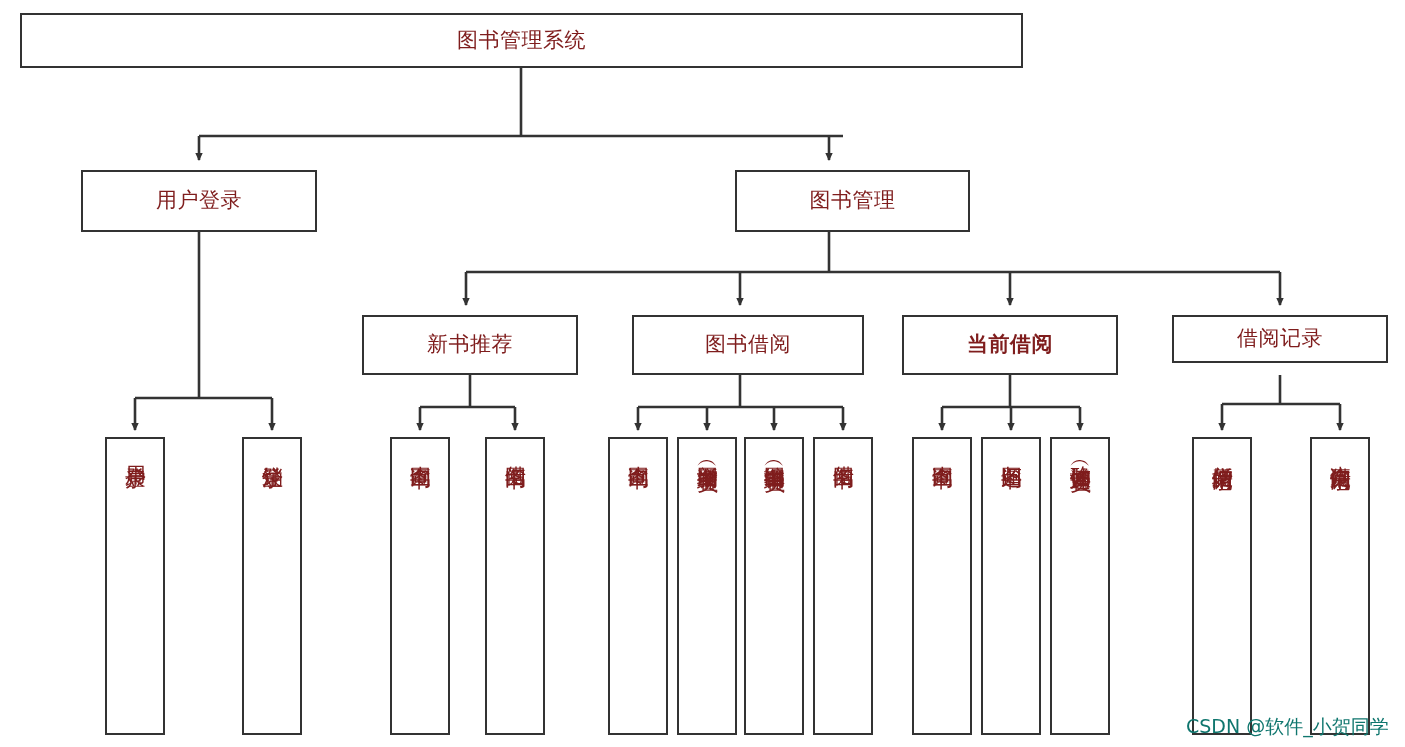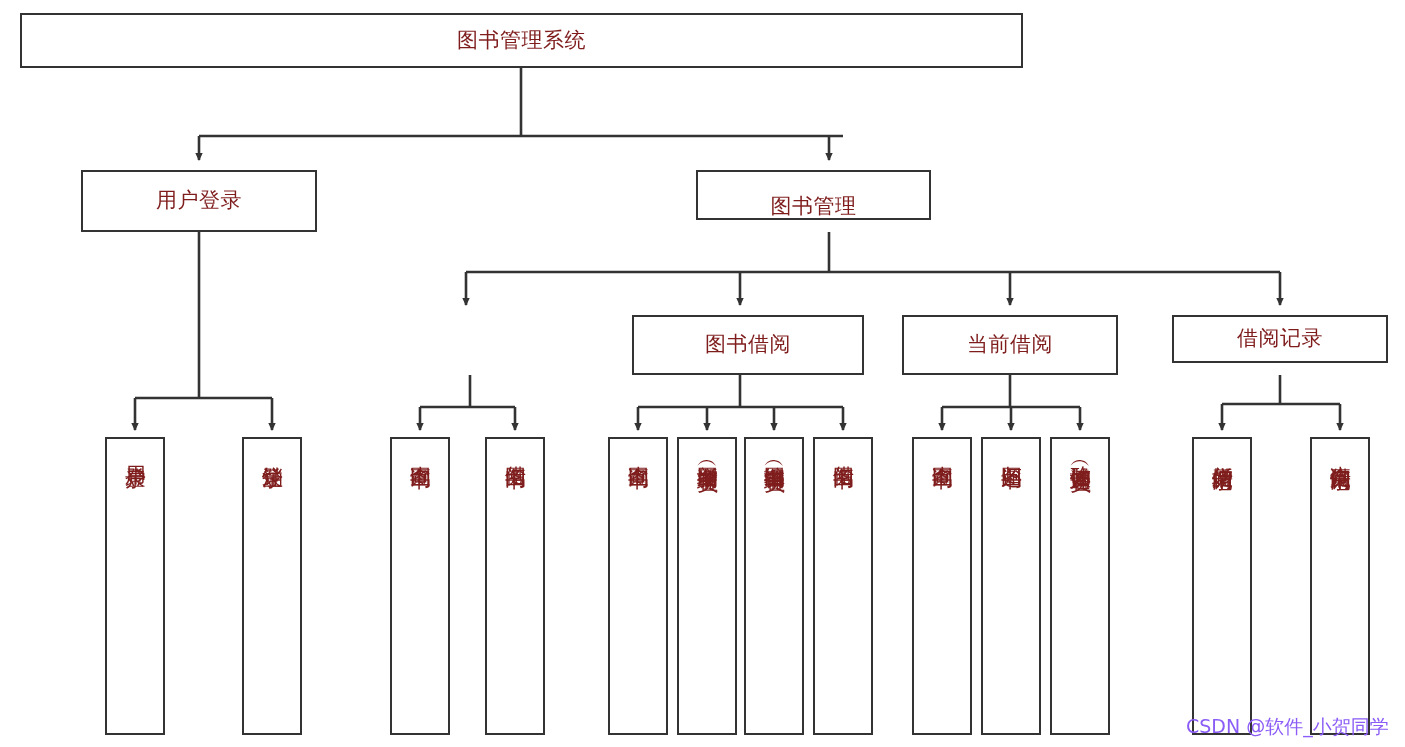--- a/index.html
+++ b/index.html
@@ -56,21 +56,21 @@
     text-orientation: upright;
     -webkit-text-orientation: upright;
     white-space: nowrap;
     display: block;
   }
   .watermark {
     position: absolute;
     left: 1186px;
     top: 714px;
     font-size: 19px;
-    color: #8b5cf6;
+    color: #0f766e;
     white-space: nowrap;
     z-index: 5;
     font-family: "DejaVu Sans", "Liberation Sans", sans-serif;
   }
 </style>
 </head>
 <body>
 
 <div id="diagram-root">
 
@@ -124,28 +124,31 @@
     </g>
   </svg>
 
   <div class="node node-h" style="left:20px; top:13px; width:1003px; height:55px;">
     <span>图书管理系统</span>
   </div>
 
   <div class="node node-h" style="left:81px; top:170px; width:236px; height:62px;">
     <span>用户登录</span>
   </div>
-  <div class="node node-h" style="left:696px; top:170px; width:235px; height:50px;align-items:flex-end;">
+  <div class="node node-h" style="left:735px; top:170px; width:235px; height:62px;">
     <span>图书管理</span>
   </div>
 
+  <div class="node node-h" style="left:362px; top:315px; width:216px; height:60px;">
+    <span>新书推荐</span>
+  </div>
   <div class="node node-h" style="left:632px; top:315px; width:232px; height:60px;">
     <span>图书借阅</span>
   </div>
-  <div class="node node-h" style="left:902px; top:315px; width:216px; height:60px;">
+  <div class="node node-h" style="left:902px; top:315px; width:216px; height:60px;font-weight:bold;">
     <span>当前借阅</span>
   </div>
   <div class="node node-h" style="left:1172px; top:315px; width:216px; height:48px;">
     <span>借阅记录</span>
   </div>
 
   <div class="node node-v" style="left:105px; top:437px; width:60px; height:298px;">
     <span class="vtext">用户登录</span>
   </div>
   <div class="node node-v" style="left:242px; top:437px; width:60px; height:298px;">

